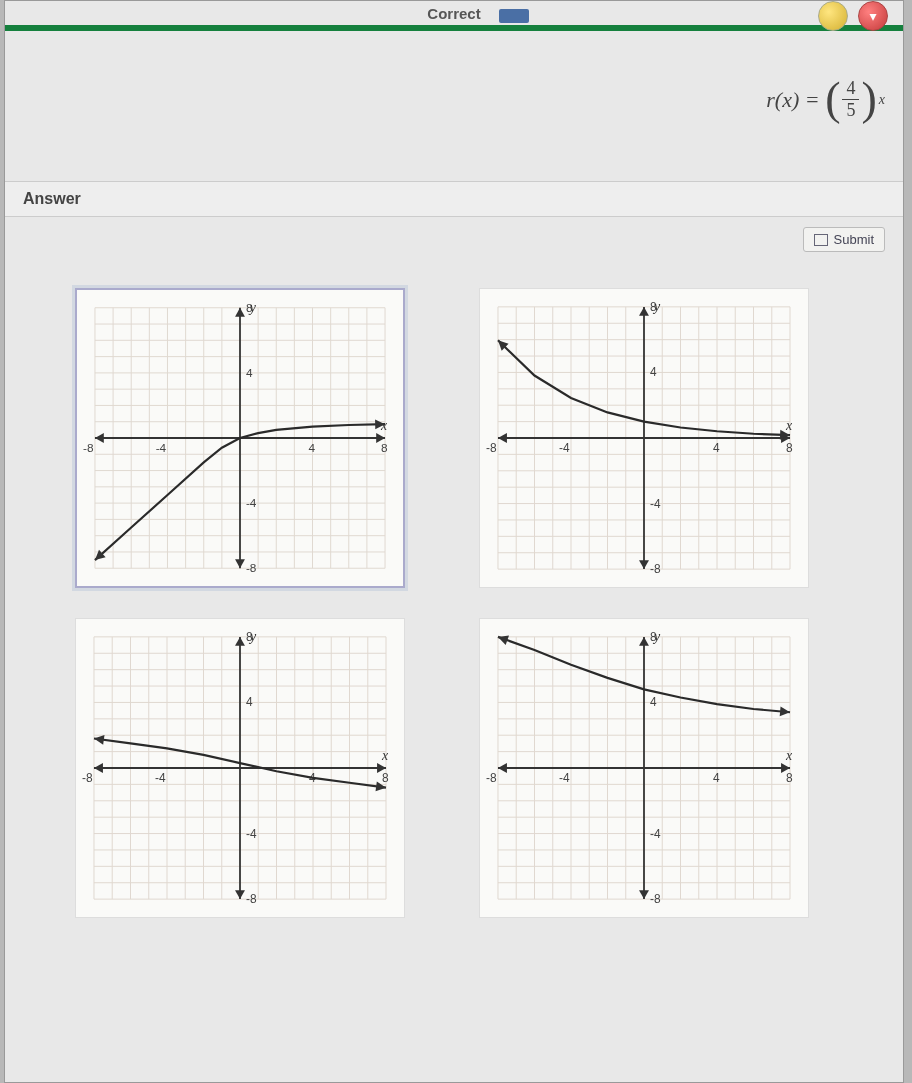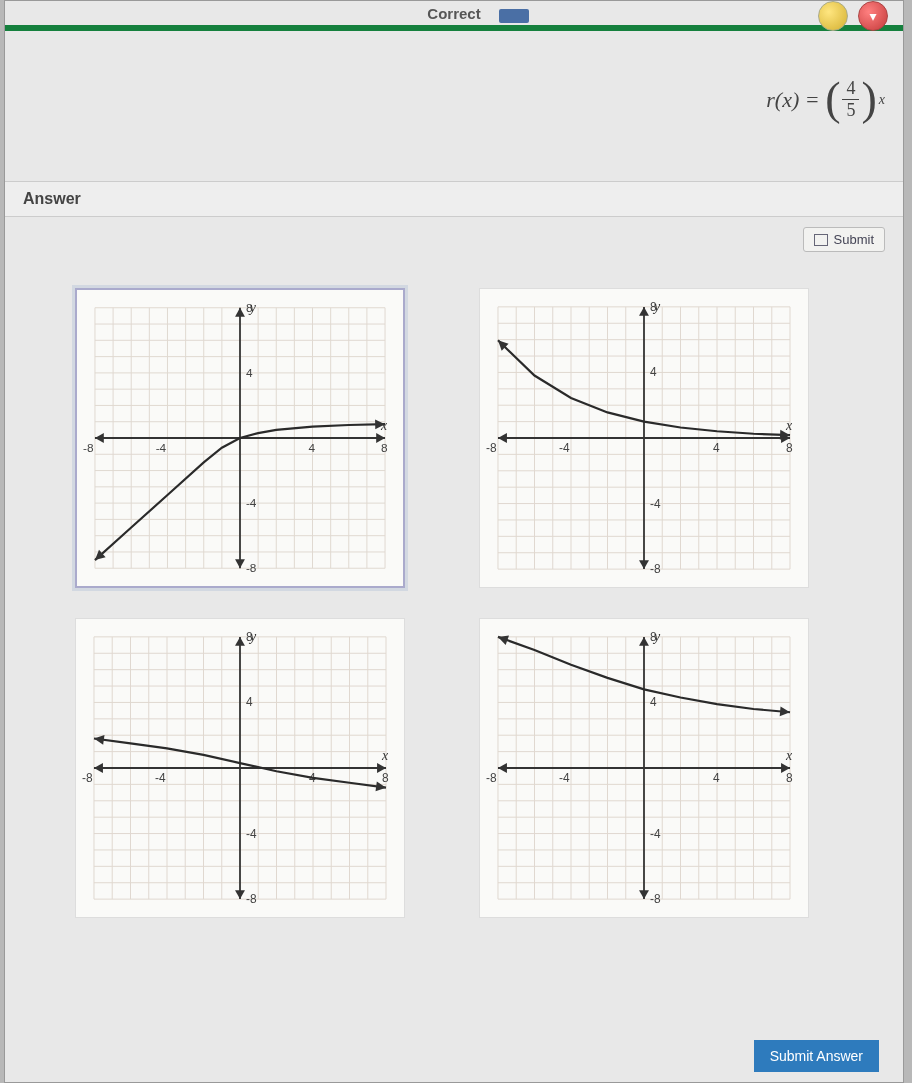--- a/index.html
+++ b/index.html
@@ -427,17 +427,14 @@
           <text x="171" y="22" class="tick-label">8</text>
           <text x="175" y="22" class="axis-label">y</text>
           <text x="308" y="142" class="axis-label">x</text>
           <path d="M18 18 L54.75 31.200000000000017 L91.5 46.04999999999998 L128.25 59.25 L165 70.79999999999998 L201.75 79.04999999999998 L238.5 85.65 L275.25 90.6 L312 93.9 " class="curve"></path>
           <polygon points="0,0 -10,-5 -10,5" transform="translate(18,18) rotate(-160.2425402780713)" class="arrow"></polygon>
           <polygon points="0,0 -10,-5 -10,5" transform="translate(312,93.9) rotate(5.131165282896338)" class="arrow"></polygon>
         </svg>
       </div>
   </div>
 
-  <div class="submit-row">
-    <button class="submit-btn">Submit Answer</button>
-  </div>
 
 </div>
 
 </body></html>

